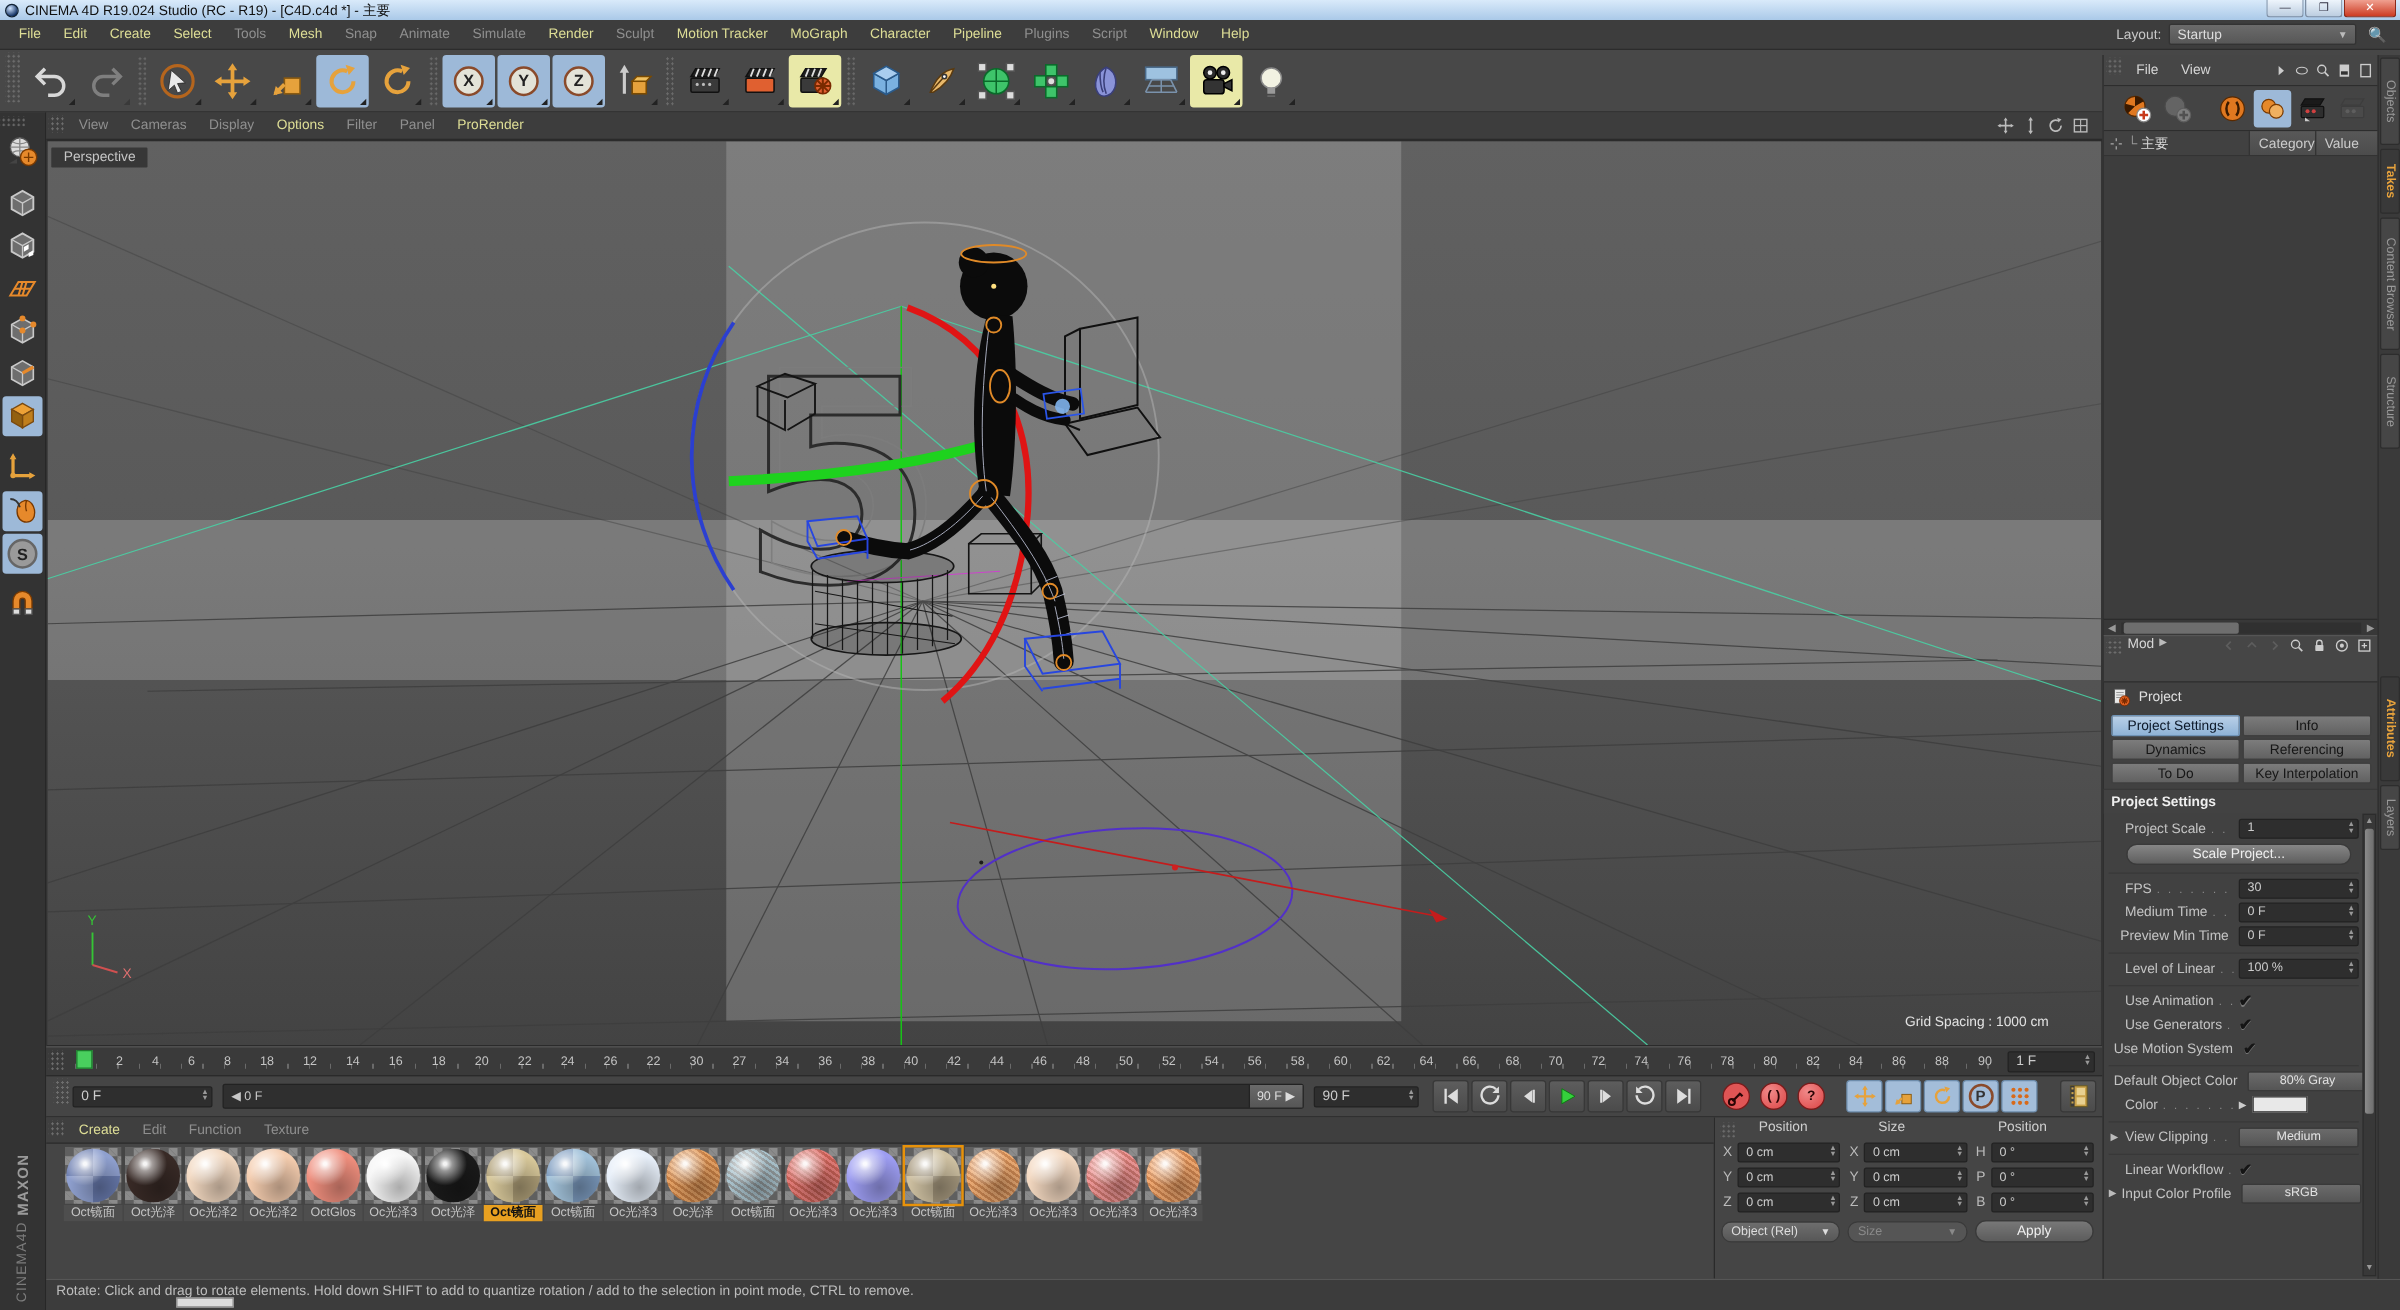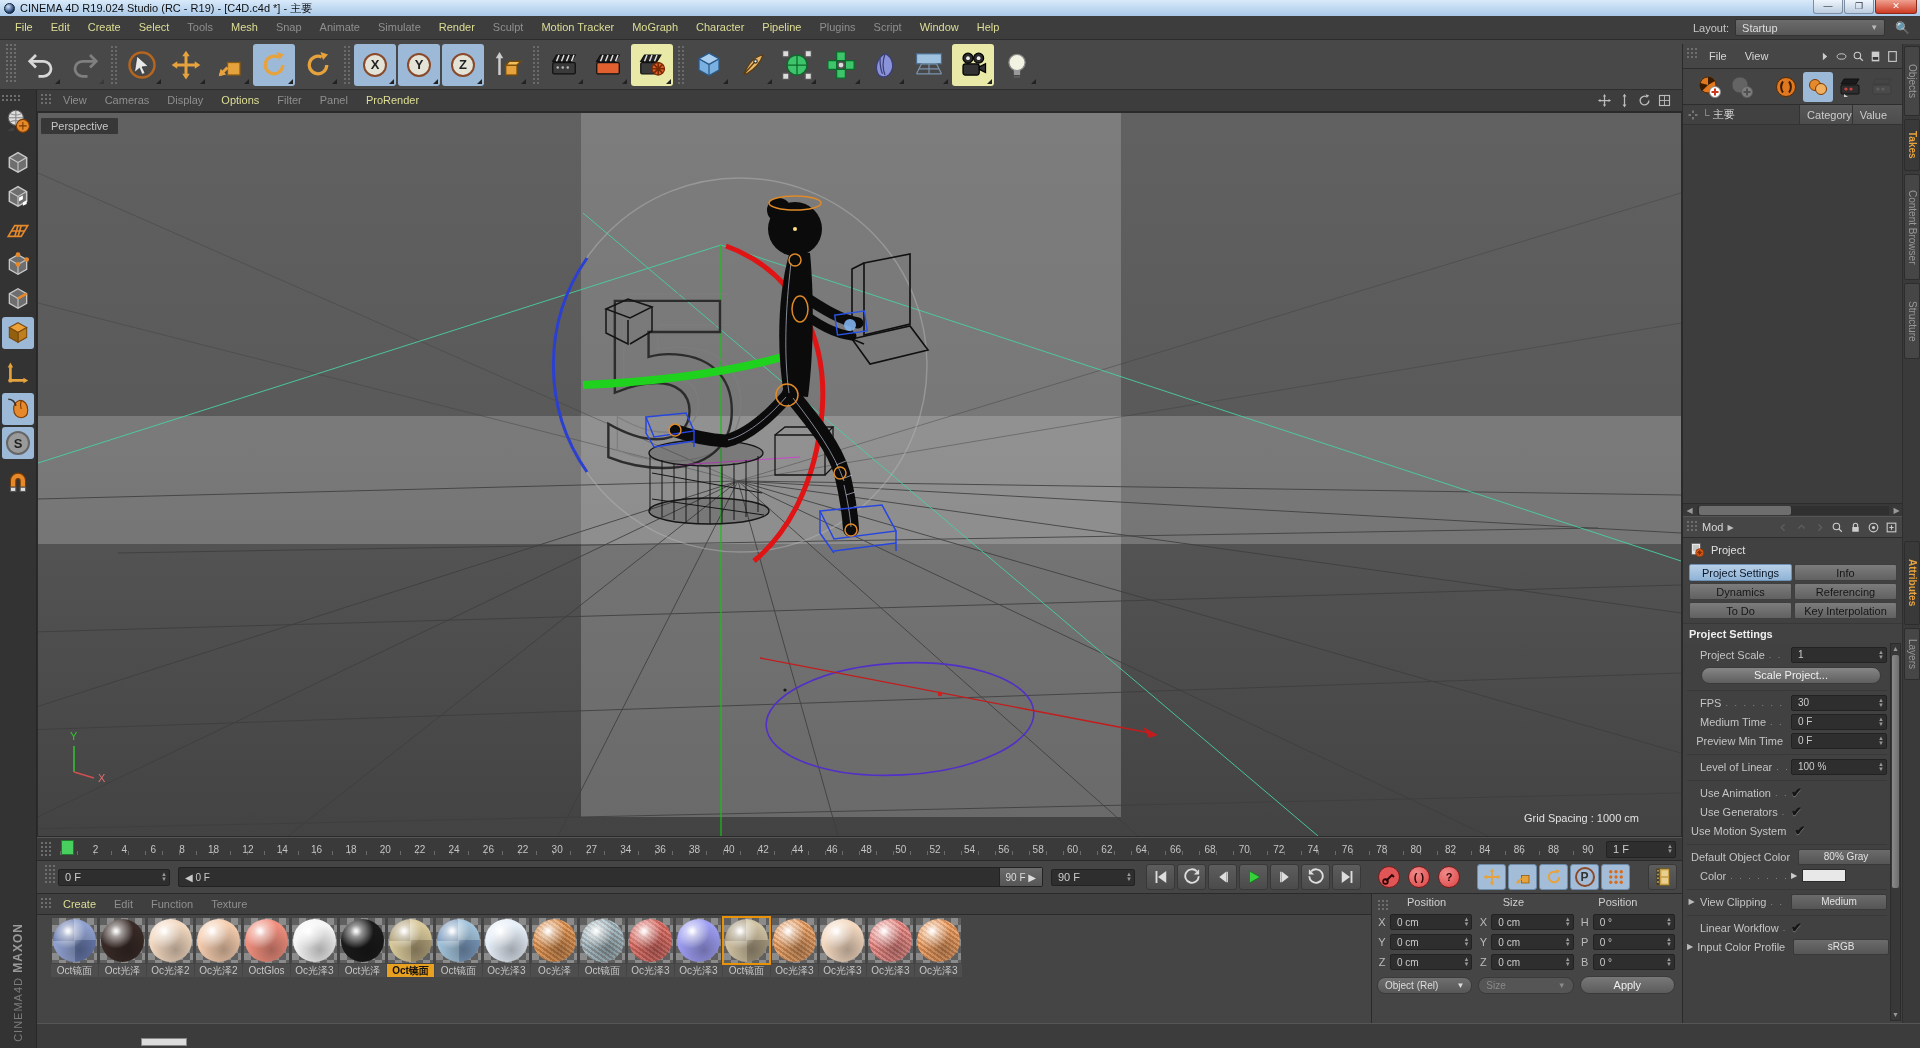--- a/index.html
+++ b/index.html
@@ -113,21 +113,21 @@
 #take-left{width:118px;display:flex;align-items:center;padding-left:4px;gap:3px;color:#d8d8d8;}
 #take-left .branch{color:#999;}
 .colhead{background:linear-gradient(#585858,#4c4c4c);border-left:1px solid #333;color:#ccc;display:flex;align-items:center;padding-left:7px;}
 #col-cat{flex:1;}
 #col-val{width:52px;}
 #om-empty{flex:1;background:#3d3d3d;}
 #hscroll{height:13px;background:#383838;border-top:1px solid #2c2c2c;display:flex;align-items:center;}
 #hscroll .sarr{width:13px;text-align:center;color:#999;font-size:8px;}
 #hscroll .strack{flex:1;height:9px;background:#303030;margin:0 1px;position:relative;}
 #hscroll .sthumb{position:absolute;left:2px;top:0;width:92px;height:9px;background:#6e6e6e;border-radius:2px;}
-#am-menubar{height:22px;display:flex;align-items:center;background:#464646;border-top:1px solid #555;border-bottom:1px solid #2d2d2d;}
+#am-menubar{height:38px;display:flex;align-items:flex-start;background:#464646;border-top:1px solid #555;border-bottom:1px solid #2d2d2d;}
 #am-menubar .mlabel{padding:0 4px 0 2px;color:#d6d6d6;}
 #am-icons{margin-left:auto;display:flex;align-items:center;gap:3px;padding-right:4px;}
 #am-icons .mi{width:15px;height:15px;display:flex;align-items:center;justify-content:center;}
 #am-icons .dim{opacity:.35;}
 #am-title{height:24px;display:flex;align-items:center;gap:6px;padding-left:6px;color:#e0e0e0;}
 #am-tabs{display:grid;grid-template-columns:1fr 1fr;gap:2px;padding:2px 6px 4px 6px;}
 .amtab{height:17px;display:flex;align-items:center;justify-content:center;background:linear-gradient(#7c7c7c,#616161);border:1px solid #3f3f3f;border-radius:2px;color:#161616;}
 .amtab.active{background:linear-gradient(#b9d0e8,#8fb3d6);border-color:#6f93b6;color:#0c1828;}
 #am-section{height:20px;display:flex;align-items:center;padding-left:6px;color:#efefef;font-weight:bold;background:#424242;border-top:1px solid #383838;}
 #am-rows{flex:1;position:relative;padding:2px 16px 0 4px;}
@@ -1075,20 +1075,21 @@
             <div class="cfoot">
               <div class="capply">Apply</div>
             </div>
           </div>
         </div>
     </div>
   </div>
 </div>
 
 <div id="statusbar" class="abs">
+  <span>Rotate: Click and drag to rotate elements. Hold down SHIFT to add to quantize rotation / add to the selection in point mode, CTRL to remove.</span>
   <div id="progresschip"></div>
 </div>
 
 <div id="rightpanel" class="abs">
   <div id="rp-inner">
     <div id="om-menubar">
       <div class="grip" style="height:14px;"></div>
       <div id="om-menu-items" style="display:flex;">
           <span class="menu-item bright" style="color: rgb(214, 214, 214);">File</span>
           <span class="menu-item bright" style="color: rgb(214, 214, 214);">View</span>

